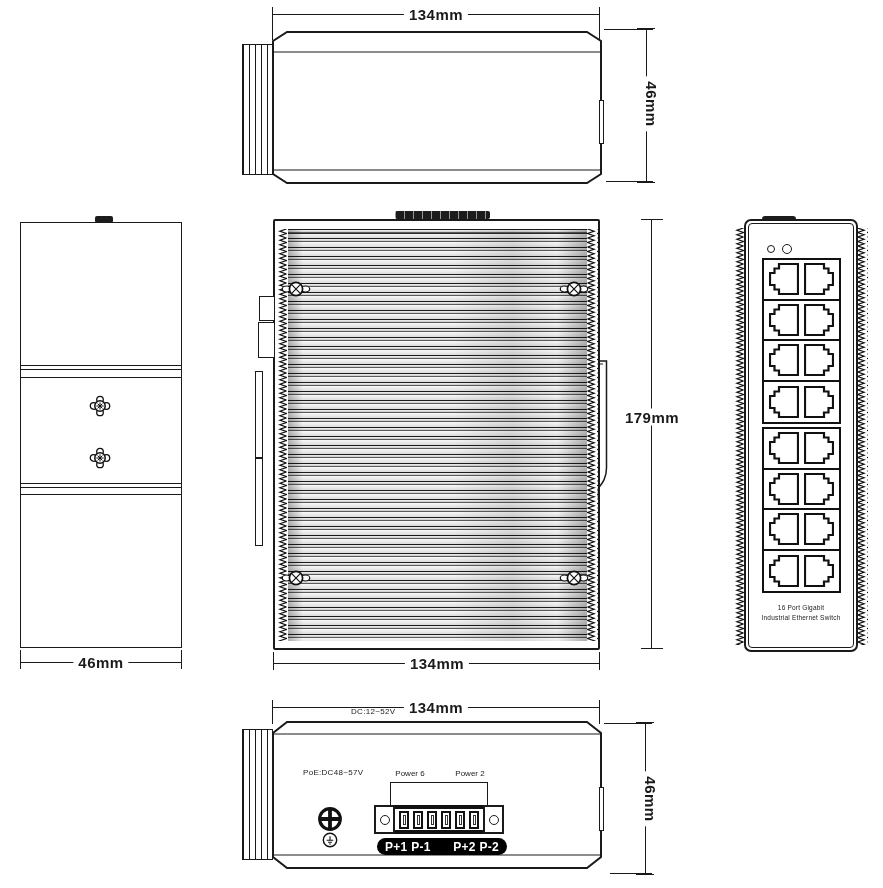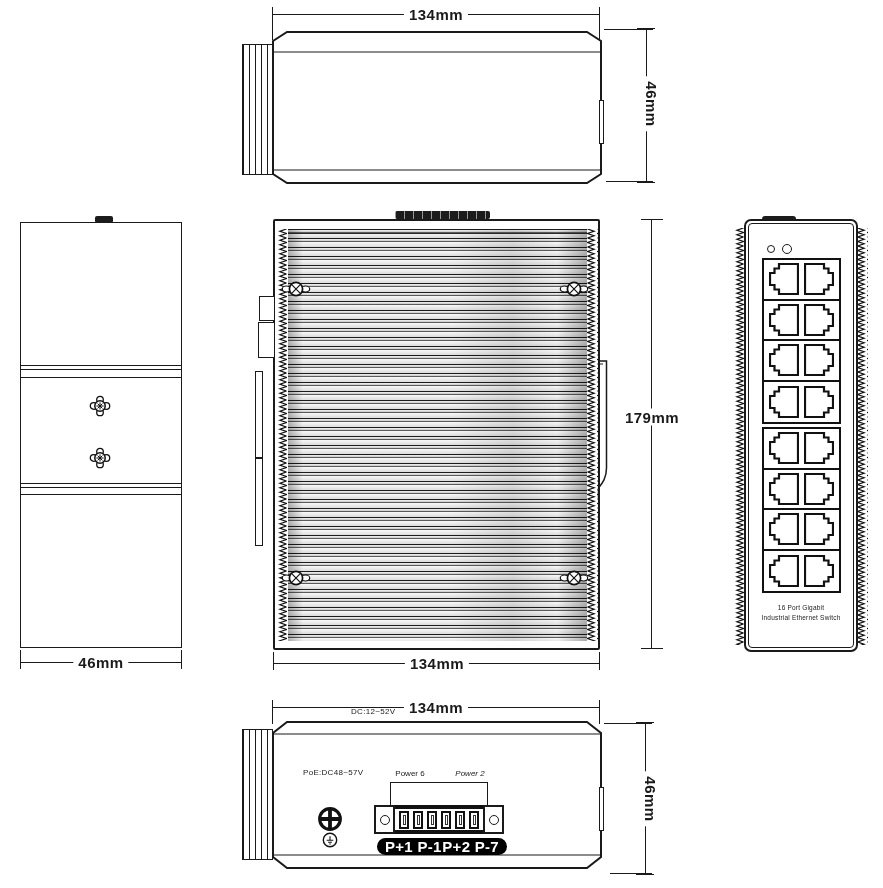--- a/index.html
+++ b/index.html
@@ -51,21 +51,21 @@
   .panel-text { position:absolute; font-size:6.5px; line-height:1.55; text-align:center; color:#222; letter-spacing:.2px; }
   .small-label { position:absolute; font-size:8px; color:#222; letter-spacing:.3px; white-space:nowrap; }
   .power-label { position:absolute; font-size:8px; color:#222; text-align:center; white-space:nowrap; }
   .tbu-box { position:absolute; border:1.4px solid #1a1a1a; background:#fff; box-sizing:border-box; }
   .ear { position:absolute; border:2px solid #1a1a1a; background:#fff; box-sizing:border-box; display:flex; align-items:center; justify-content:center; }
   .ear-hole { width:10px; height:10px; border:1.6px solid #1a1a1a; border-radius:50%; box-sizing:border-box; }
   .slots { position:absolute; border-top:4.5px solid #111; border-bottom:4.5px solid #111; background:#fff; box-sizing:border-box; display:flex; align-items:center; justify-content:space-evenly; }
   .slot { width:10px; height:18px; border:2px solid #111; box-sizing:border-box; display:flex; align-items:center; justify-content:center; background:#fff; }
   .slot-pin { width:3px; height:10px; border:1px solid #333; box-sizing:border-box; }
   .pill { position:absolute; background:#000; border-radius:9px; display:flex; align-items:center; justify-content:space-between; padding:0 8px; box-sizing:border-box; }
-  .pill span { color:#fff; font-size:15px; font-weight:bold; letter-spacing:.3px; white-space:nowrap; }
+  .pill span { color:#fff; font-size:12px; font-weight:bold; letter-spacing:.3px; white-space:nowrap; }
   .side-tab { position:absolute; border:1.4px solid #1a1a1a; background:#fff; box-sizing:border-box; }
   .defs-svg { position:absolute; width:0; height:0; }
   svg.glyph { position:absolute; overflow:visible; }
 </style>
 </head>
 <body>
 
 <div class="sheet">
 
   <svg class="defs-svg" aria-hidden="true">
@@ -309,21 +309,21 @@
       <polygon points="15,1 315,1 329,12 329,136 315,147 15,147 1,136 1,12" fill="#fff" stroke="#1a1a1a" stroke-width="2"></polygon>
       <line x1="2" y1="13" x2="328" y2="13" stroke="#1a1a1a" stroke-width="1.2"></line>
       <line x1="2" y1="134" x2="328" y2="134" stroke="#1a1a1a" stroke-width="1.2"></line>
     </svg>
     <div class="din-block" style="left:242px;top:729px;width:31px;height:131px;"></div>
     <div class="side-tab" style="left:599px;top:787px;width:5px;height:44px;"></div>
 
     <div class="small-label" style="left:303px;top:707px;margin-left:48px;">DC:12~52V</div>
     <div class="small-label" style="left:303px;top:768px;">PoE:DC48~57V</div>
     <div class="power-label" style="left:385px;top:769px;width:50px;">Power 6</div>
-    <div class="power-label" style="left:444px;top:769px;width:52px;font-style:italic;">Power 2</div>
+    <div class="power-label" style="left:444px;top:769px;width:52px;">Power 2</div>
 
     <div class="tbu-box" style="left:390px;top:782px;width:98px;height:25px;"></div>
     <div class="abs" style="left:374px;top:805px;width:130px;height:29px;">
       <div class="ear" style="left:0;top:0;width:21px;height:29px;">
         <div class="ear-hole"></div>
       </div>
       <div class="slots" style="left:21px;top:0;width:88px;height:29px;">
         <div class="slot">
             <div class="slot-pin"></div>
           </div>
@@ -343,21 +343,21 @@
             <div class="slot-pin"></div>
           </div>
       </div>
       <div class="ear" style="right:0;top:0;width:21px;height:29px;">
         <div class="ear-hole"></div>
       </div>
     </div>
 
     <div class="pill" style="left:377px;top:838px;width:130px;height:17px;">
       <span>P+1 P-1</span>
-      <span>P+2 P-7</span>
+      <span>P+2 P-2</span>
     </div>
 
     <svg class="glyph" style="left:317px;top:806px;" width="26" height="26">
         <use href="#groundScrew"></use>
       </svg>
     <svg class="glyph" style="left:322px;top:832px;" width="16" height="16">
         <use href="#earthSymbol"></use>
       </svg>
 
     <div class="line-v" style="left:645px;top:722px;height:153px;"></div>

